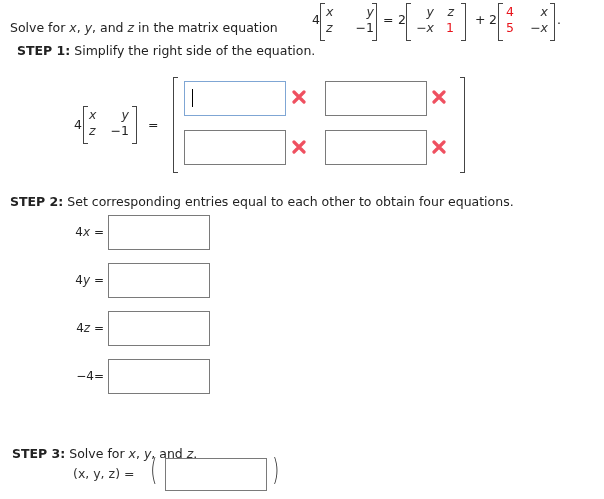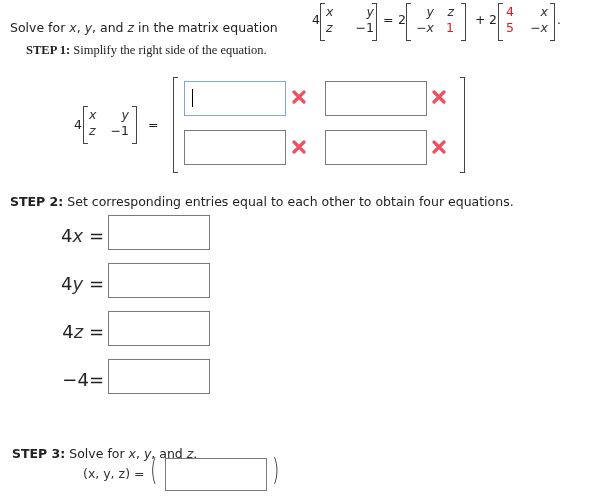--- a/index.html
+++ b/index.html
@@ -18,21 +18,21 @@
   }
   .brk-l { border-right: none; width: 4px; }
   .brk-r { border-left: none; width: 4px; }
   .inbox {
     position: absolute; box-sizing: border-box;
     border: 1px solid #7a7a7a; background: #fff;
   }
   .inbox.focused { border: 1px solid #7fa6d4; }
   .caret { position: absolute; left: 7px; top: 7px; width: 1px; height: 18px; background: #000; }
   .xmark { position: absolute; width: 14px; height: 14px; }
-  .lbl { position: absolute; text-align: right; font-size: 18px; }
+  .lbl { position: absolute; text-align: right; font-size: 12px; }
   .paren { position: absolute; font-size: 30px; font-weight: 100; color: #333; transform: scaleX(0.6); }
 </style>
 </head>
 <body>
 
 <div class="abs" style="left:10px; top:20px;">
   <span>Solve for </span><span class="var">x</span><span>, </span><span class="var">y</span><span>, and </span><span class="var">z</span><span> in the matrix equation</span>
 </div>
 
 <span class="abs" style="left:312px; top:12px;">4</span>
@@ -61,21 +61,21 @@
 <div class="brk-l" style="left:498px; top:3px; height:36px;"></div>
 <div class="mat" style="left:504px; top:4px; grid-template-columns:10px 30px; column-gap:4px;">
   <span class="red">4</span>
   <span class="var">x</span>
   <span class="red">5</span>
   <span class="var">−x</span>
 </div>
 <div class="brk-r" style="left:550px; top:3px; height:36px;"></div>
 <span class="abs" style="left:557px; top:12px;">.</span>
 
-<div class="abs" style="left:26px; top:43px;font-family:Liberation Serif, serif;">
+<div class="abs" style="left:17px; top:43px;">
   <span class="bold">STEP 1:</span>
   <span>Simplify the right side of the equation.</span>
 </div>
 
 <span class="abs" style="left:74px; top:117px;">4</span>
 <div class="brk-l" style="left:83px; top:106px; height:36px;"></div>
 <div class="mat" style="left:89px; top:107px; grid-template-columns:12px 24px; column-gap:4px;">
   <span class="var" style="text-align:left;">x</span>
   <span class="var">y</span>
   <span class="var" style="text-align:left;">z</span>
@@ -131,16 +131,16 @@
 
 <div class="lbl" style="left:50px; width:54px; top:369px;">
   <span>−4</span><span>=</span>
 </div>
 <div class="inbox" style="left:108px; top:359px; width:102px; height:35px;"></div>
 
 <div class="abs" style="left:12px; top:446px;">
   <span class="bold">STEP 3:</span>
   <span>Solve for </span><span class="var">x</span><span>, </span><span class="var">y</span><span>, and </span><span class="var">z</span><span>.</span>
 </div>
-<span class="abs var" style="left:83px; top:466px; font-style:normal;">(x, y, z) =</span>
+<span class="abs var" style="left:73px; top:466px; font-style:normal;">(x, y, z) =</span>
 <span class="paren" style="left:148px; top:452px;">(</span>
 <div class="inbox" style="left:165px; top:458px; width:102px; height:33px;"></div>
 <span class="paren" style="left:270px; top:452px;">)</span>
 
 </body></html>

